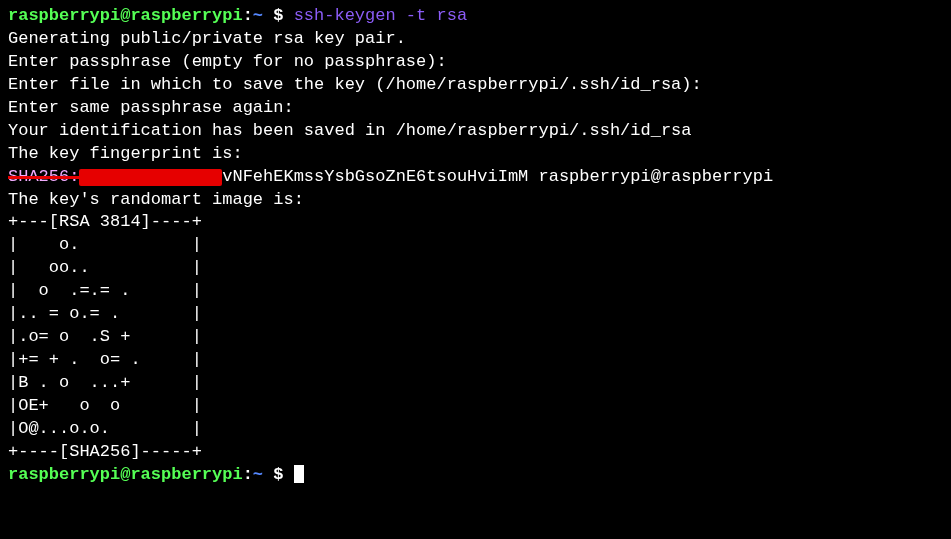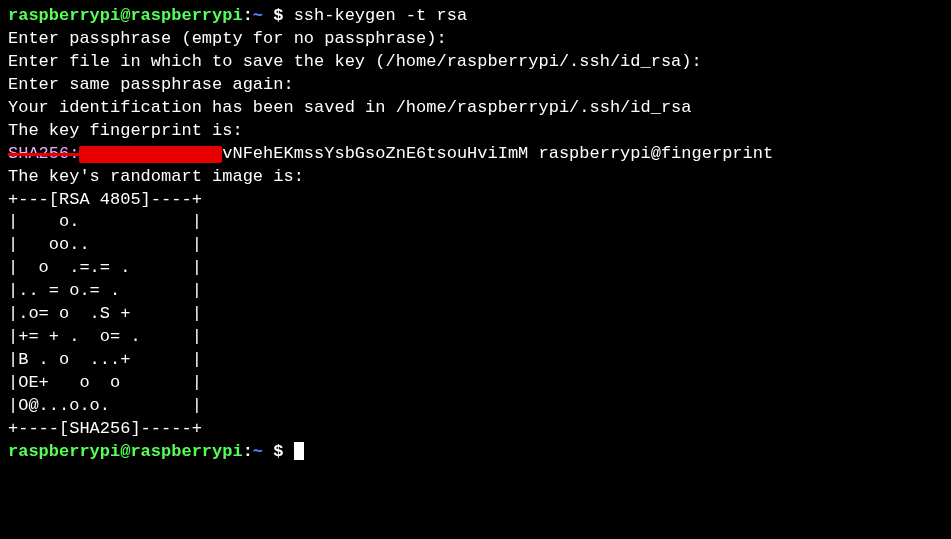--- a/index.html
+++ b/index.html
@@ -32,21 +32,21 @@
       font-weight: bold;
     }
     .output-line {
       color: #fff;
       white-space: pre;
     }
     .cmd-line {
       white-space: pre;
     }
     .cmd-text {
-      color: #ffffff;
+      color: #8b5cf6;
     }
     .redacted {
       display: inline-block;
       position: relative;
       color: #000;
       text-align: center;
     }
     .redacted::after {
       content: "";
       position: absolute;
@@ -78,28 +78,29 @@
       background: #fff;
       vertical-align: text-bottom;
       margin-bottom: 1px;
     }
   </style>
 </head>
 <body>
 
 <div>
   <div class="cmd-line"><span class="prompt-user">raspberrypi@raspberrypi</span><span class="prompt-colon">:</span><span class="prompt-path">~</span><span class="prompt-colon"> $ </span><span class="cmd-text">ssh-keygen -t rsa</span></div>
+  <div class="output-line">Generating public/private rsa key pair.</div>
   <div class="output-line">Enter passphrase (empty for no passphrase):</div>
   <div class="output-line">Enter file in which to save the key (/home/raspberrypi/.ssh/id_rsa):</div>
   <div class="output-line">Enter same passphrase again:</div>
   <div class="output-line">Your identification has been saved in /home/raspberrypi/.ssh/id_rsa</div>
   <div class="output-line">The key fingerprint is:</div>
-  <div class="output-line"><span class="redacted-strike">SHA256:</span><span class="redacted">XXXXXXXXXXXXXX</span><span>vNFehEKmssYsbGsoZnE6tsouHviImM raspberrypi@fingerprint</span></div>
+  <div class="output-line"><span class="redacted-strike">SHA256:</span><span class="redacted">XXXXXXXXXXXXXX</span><span>vNFehEKmssYsbGsoZnE6tsouHviImM raspberrypi@raspberrypi</span></div>
   <div class="output-line">The key's randomart image is:</div>
-  <div class="output-line">+---[RSA 4805]----+</div>
+  <div class="output-line">+---[RSA 3814]----+</div>
   <div class="output-line">|    o.           |</div>
   <div class="output-line">|   oo..          |</div>
   <div class="output-line">|  o  .=.= .      |</div>
   <div class="output-line">|.. = o.= .       |</div>
   <div class="output-line">|.o= o  .S +      |</div>
   <div class="output-line">|+= + .  o= .     |</div>
   <div class="output-line">|B . o  ...+      |</div>
   <div class="output-line">|OE+   o  o       |</div>
   <div class="output-line">|O@...o.o.        |</div>
   <div class="output-line">+----[SHA256]-----+</div>

